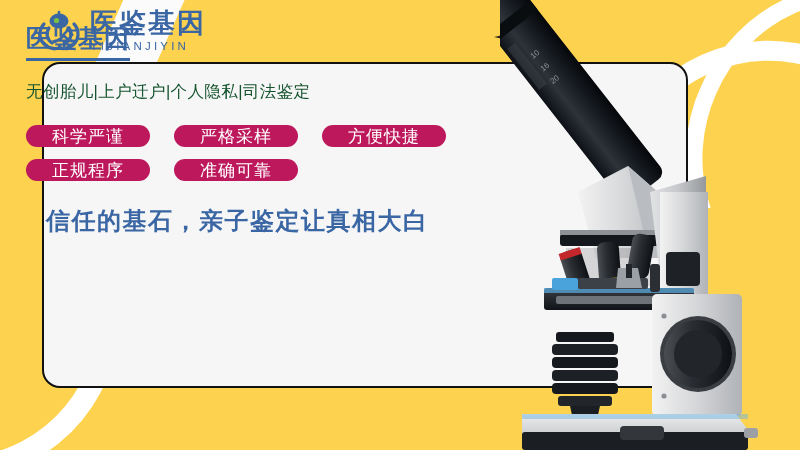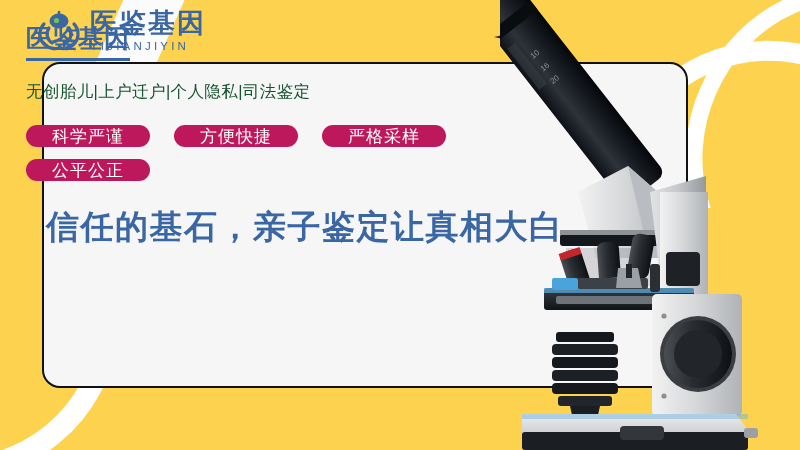--- a/index.html
+++ b/index.html
@@ -118,21 +118,21 @@
     color:#FFFFFF;
     border-radius:18px;
     display:flex; align-items:center; justify-content:center;
     font-size:17px;
     letter-spacing:1px;
   }
 
   .slogan {
     margin-top:24px;
     margin-left:20px;
-    font-size:33px; font-weight:bold;
+    font-size:24px; font-weight:bold;
     color:#3A66A4;
     letter-spacing:1.5px;
   }
 
   
   .scope { position:absolute; right:0px; top:-4px; width:300px; height:454px; z-index:8; }
   .scope svg { display:block; }
 </style>
 </head>
 <body>
@@ -180,23 +180,24 @@
   </div>
 
   <div class="card"></div>
 
   <div class="card-inner">
     <div class="card-title">医鉴基因</div>
     <div class="card-sub">无创胎儿|上户迁户|个人隐私|司法鉴定</div>
 
     <div class="tags">
       <div class="tag">科学严谨</div>
+      <div class="tag">严格采样</div>
       <div class="tag">方便快捷</div>
-      <div class="tag">严格采样</div>
-      <div class="tag">公平公正</div>
+      <div class="tag">正规程序</div>
+      <div class="tag">准确可靠</div>
     </div>
 
     <div class="slogan">信任的基石，亲子鉴定让真相大白</div>
   </div>
 
   <div class="scope">
     <svg width="300" height="454" viewBox="0 0 300 454">
       <defs>
         <linearGradient id="tube" x1="0" y1="0" x2="1" y2="0">
           <stop offset="0" stop-color="#0D1117"></stop>

